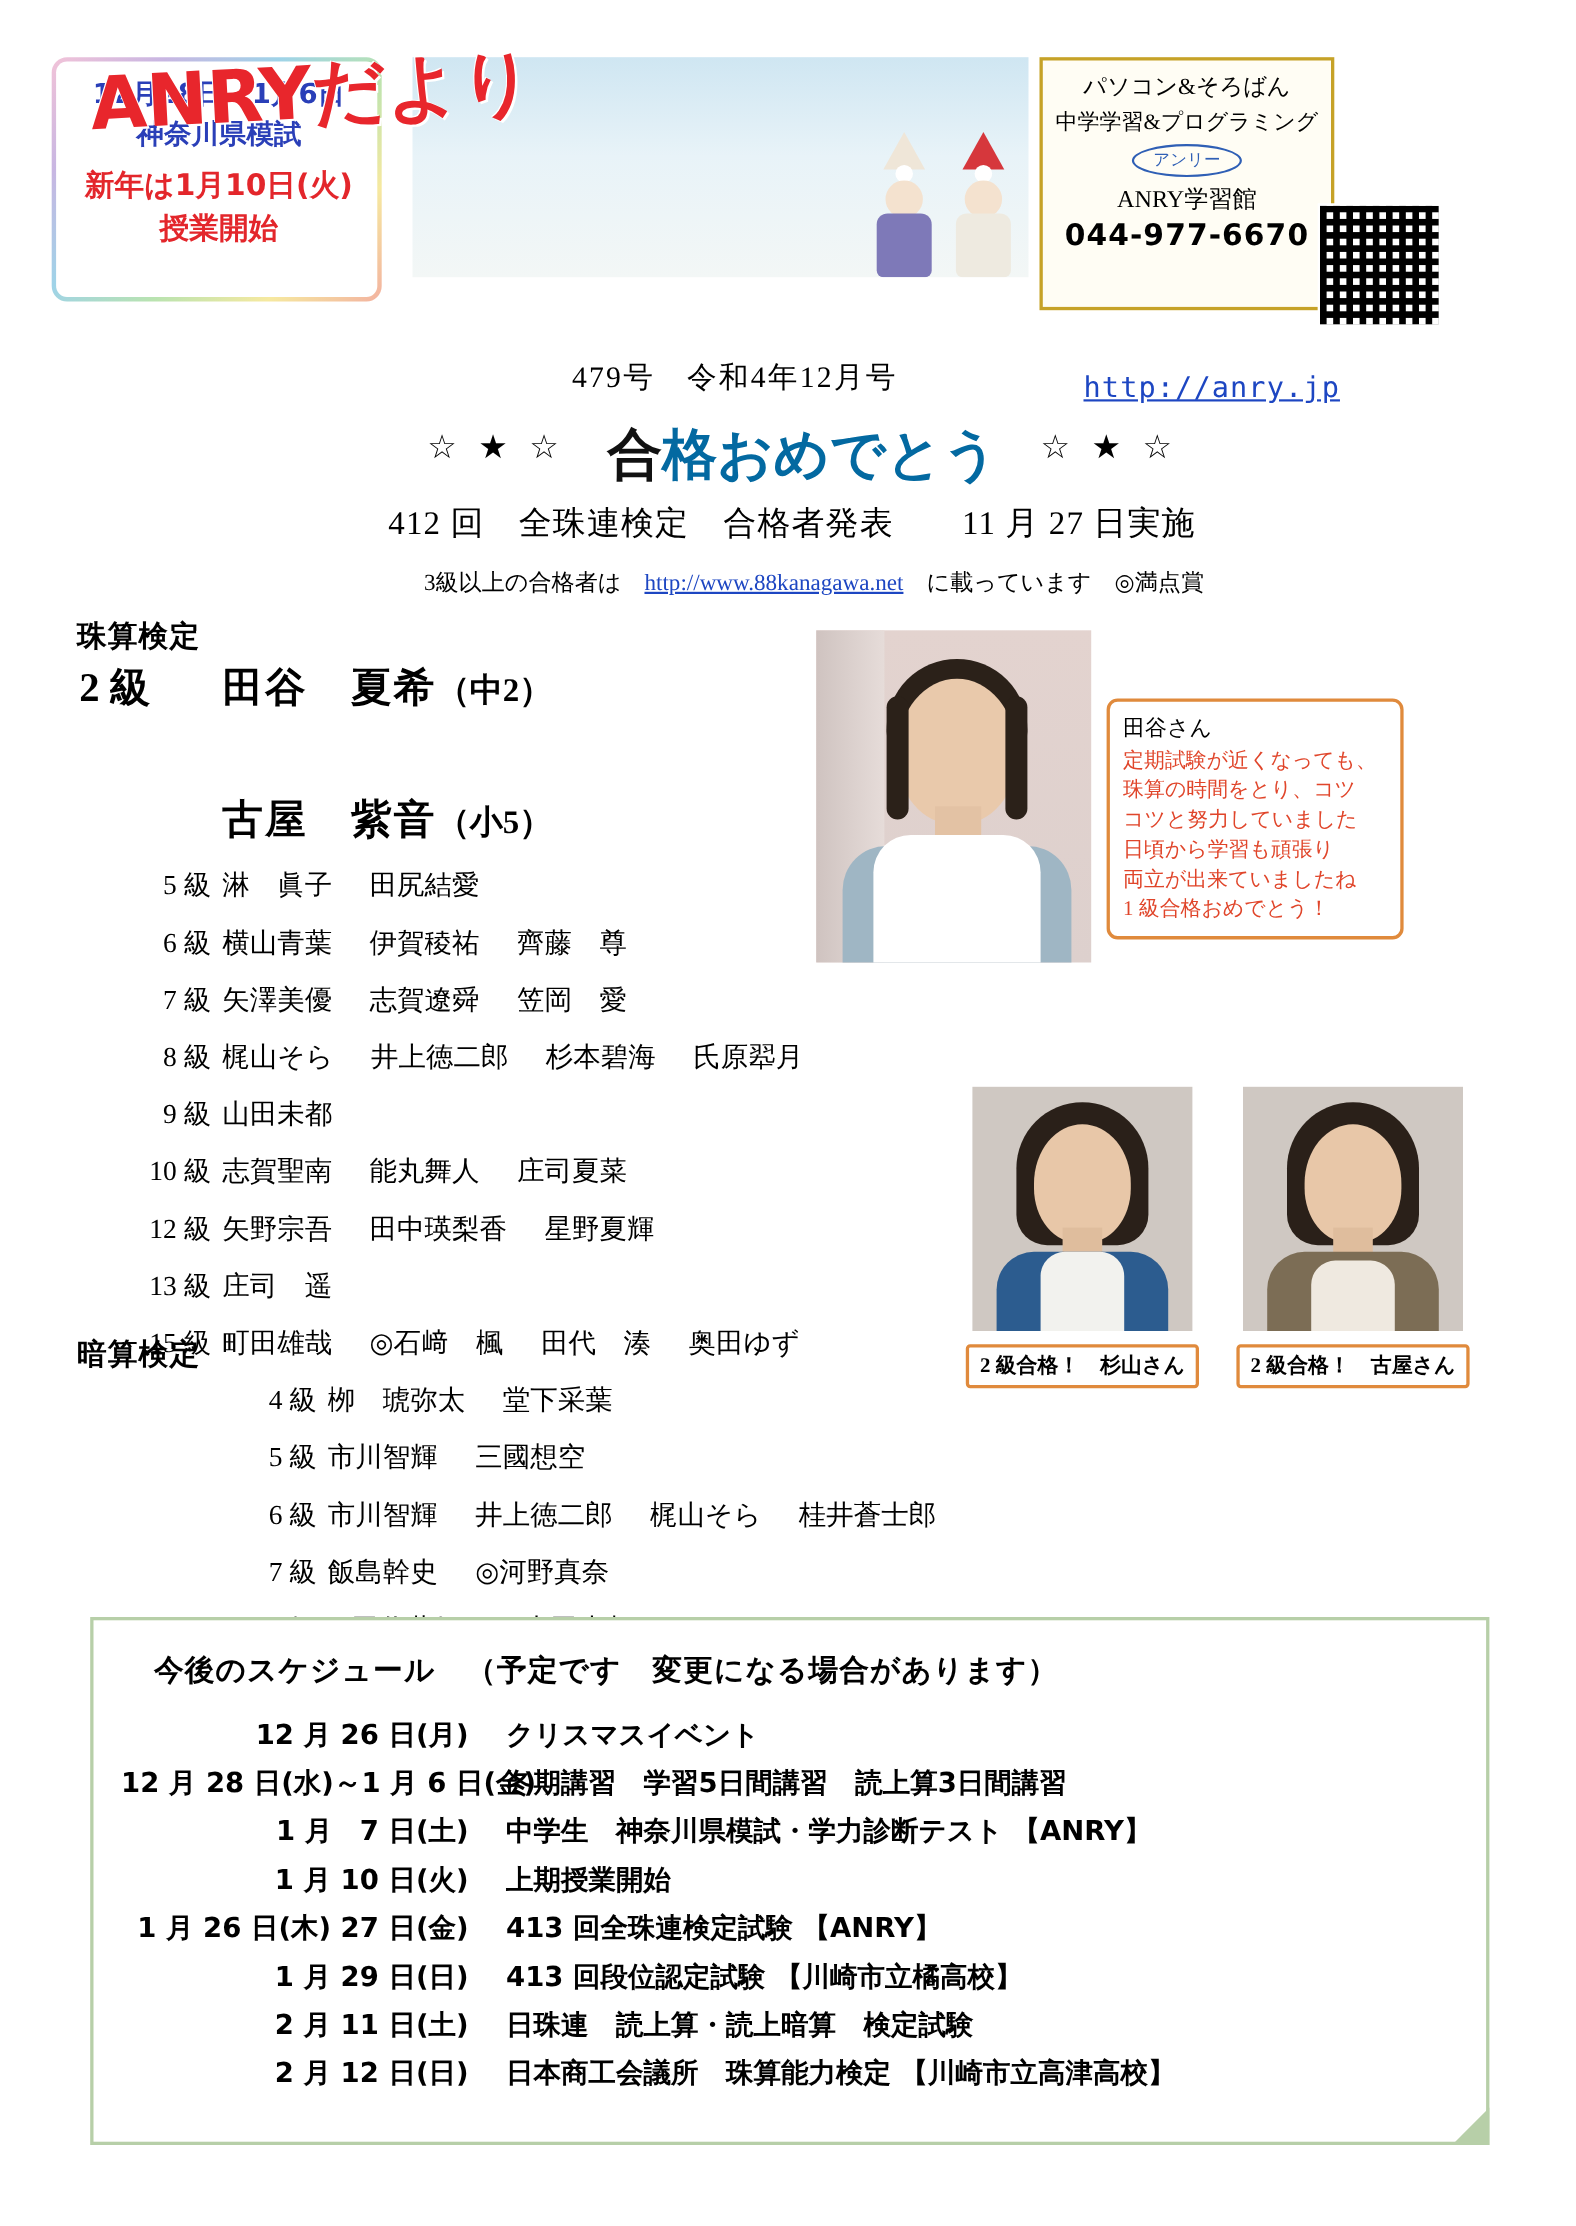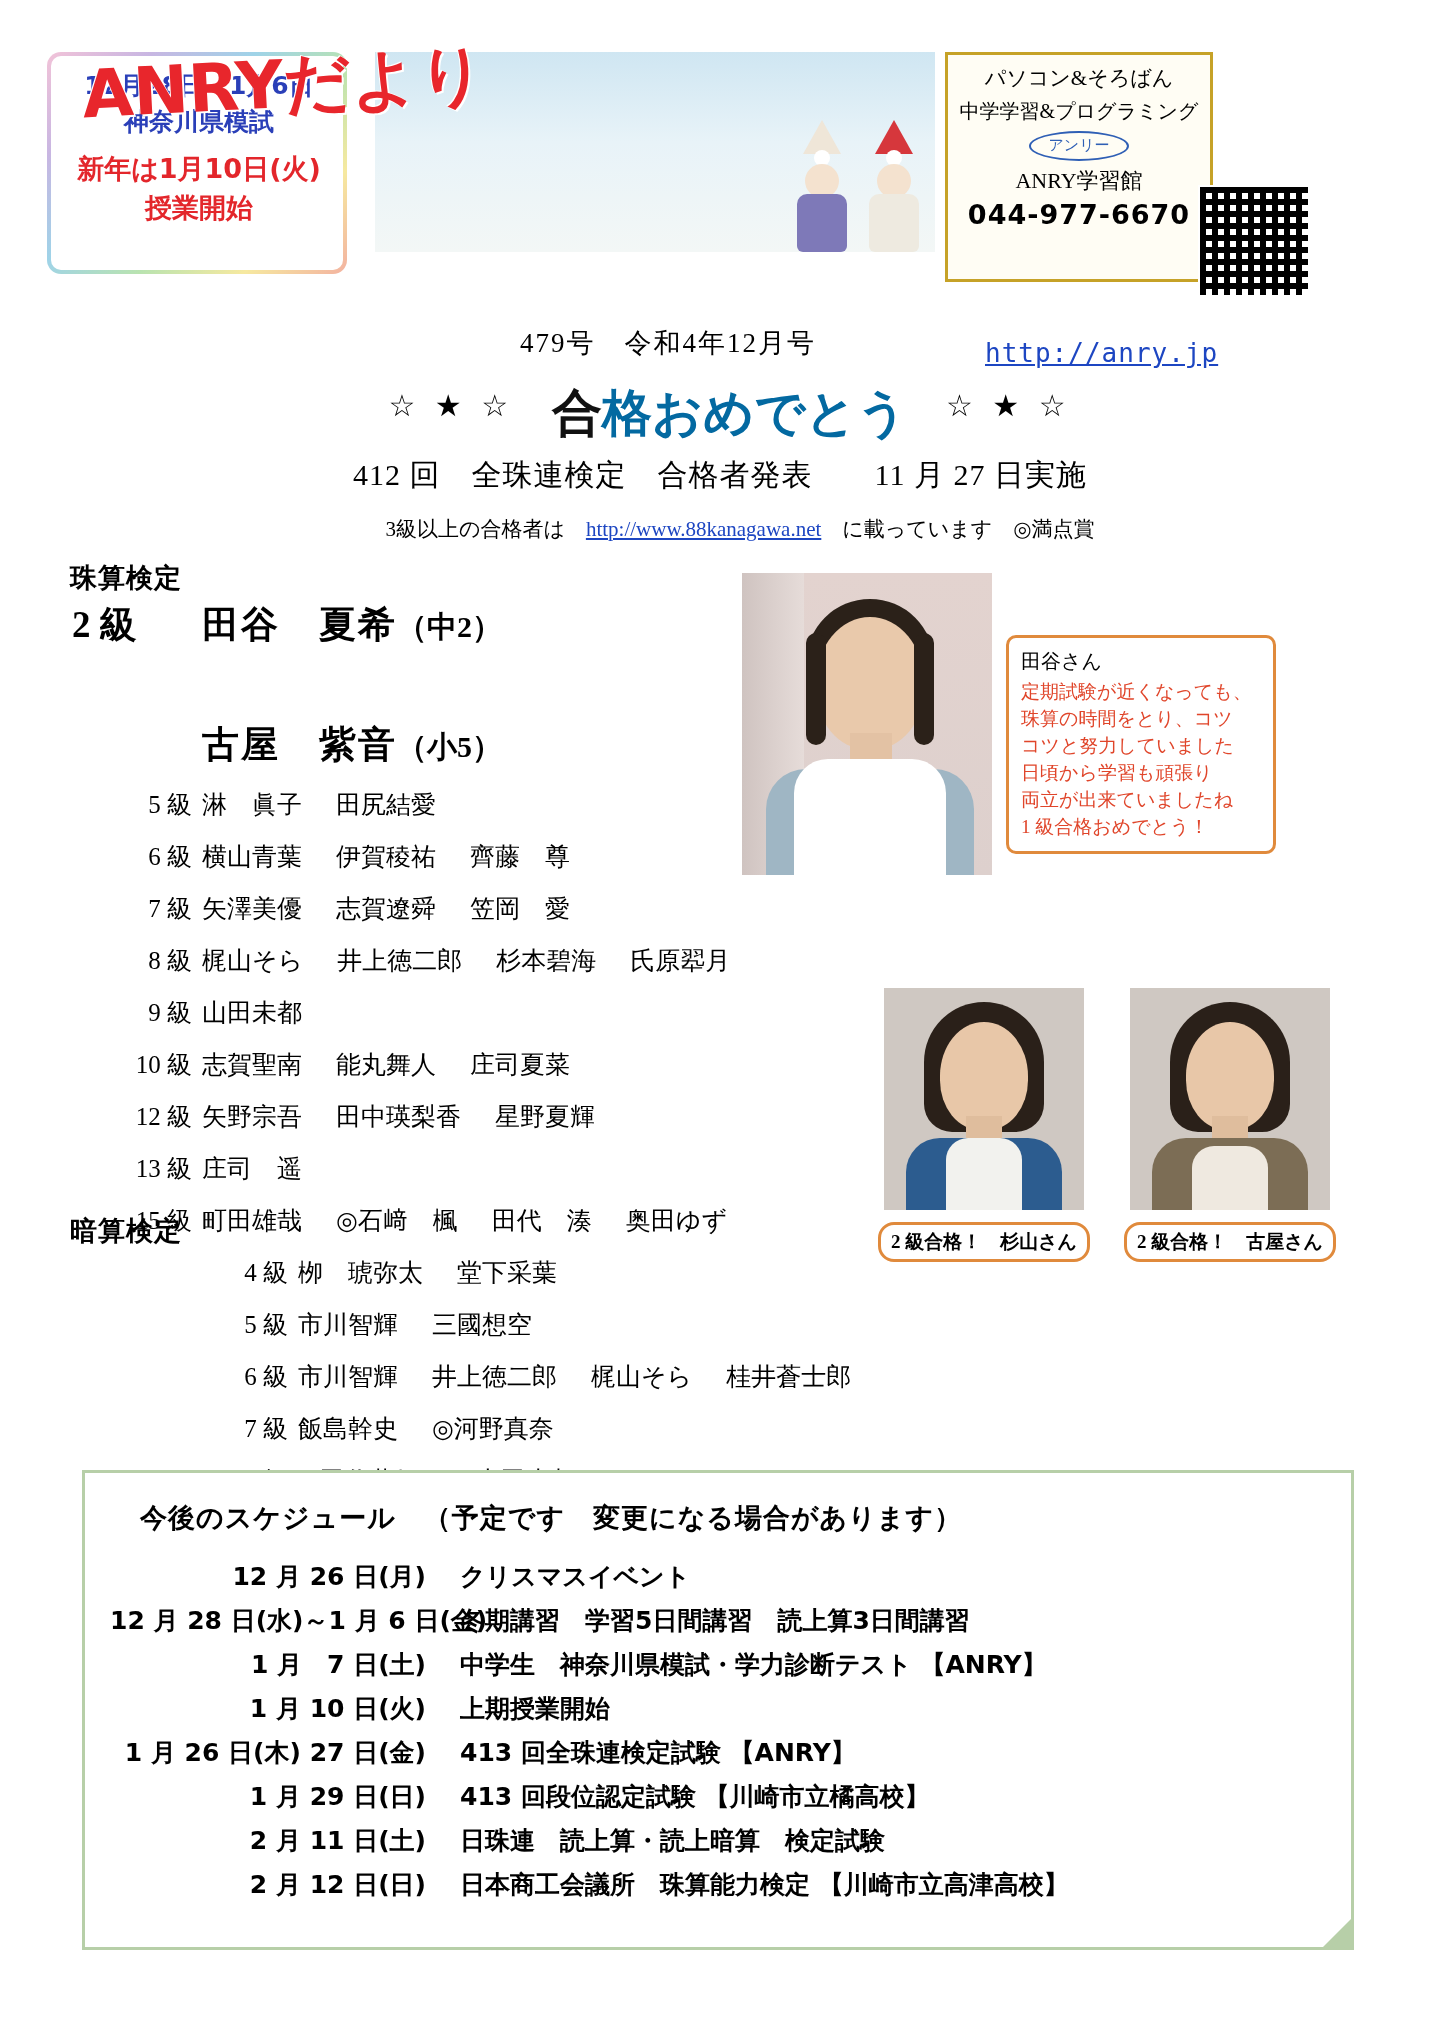--- a/index.html
+++ b/index.html
@@ -365,21 +365,21 @@
     border-radius: 34px 34px 0 0; background: #7c6d55;
   }
   .sm-body2b {
     position: absolute; left: 62px; top: 158px; width: 76px; height: 72px;
     border-radius: 22px 22px 0 0; background: #efe9e0;
   }
   .cap {
     position: absolute;
     width: 212px; height: 40px;
     border: 3px solid #e08a3c;
-    border-radius: 16px;
+    border-radius: 4px;
     background: #fff;
     box-sizing: border-box;
     text-align: center;
     line-height: 34px;
     font-size: 19px;
     font-weight: bold;
   }
   #cap-sugiyama { left: 878px; top: 1222px; }
   #cap-furuya { left: 1124px; top: 1222px; }
 

